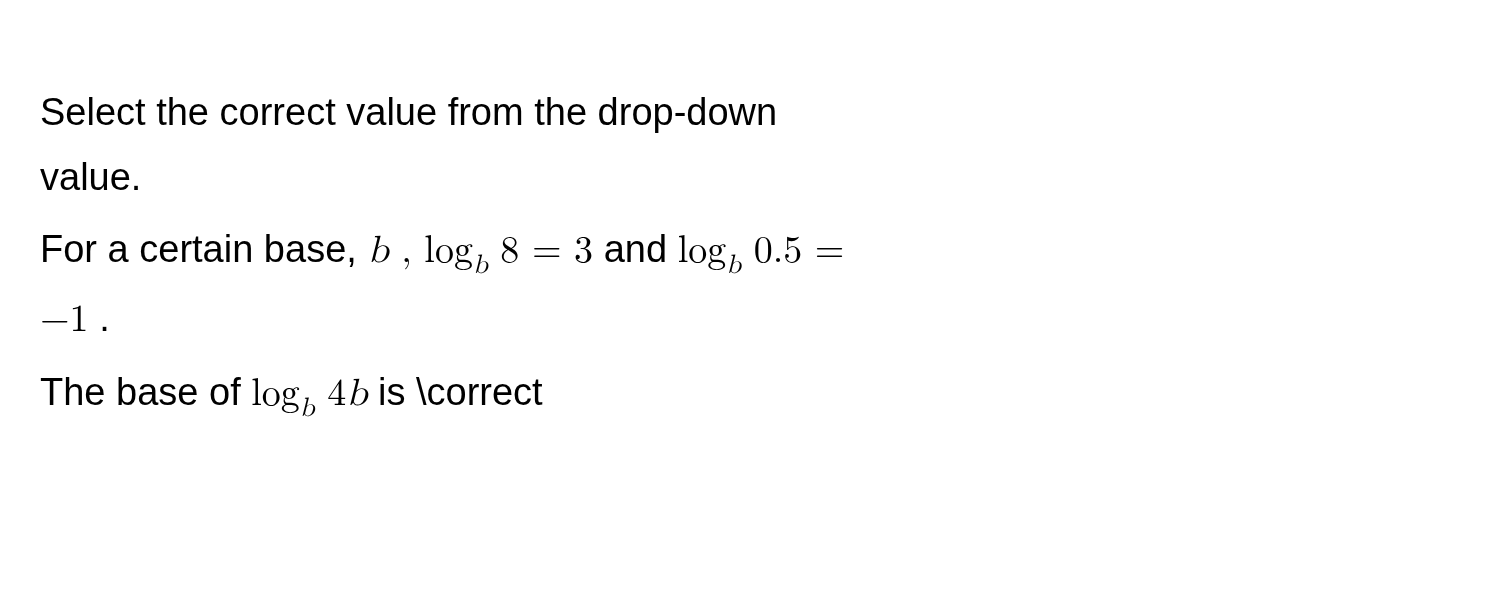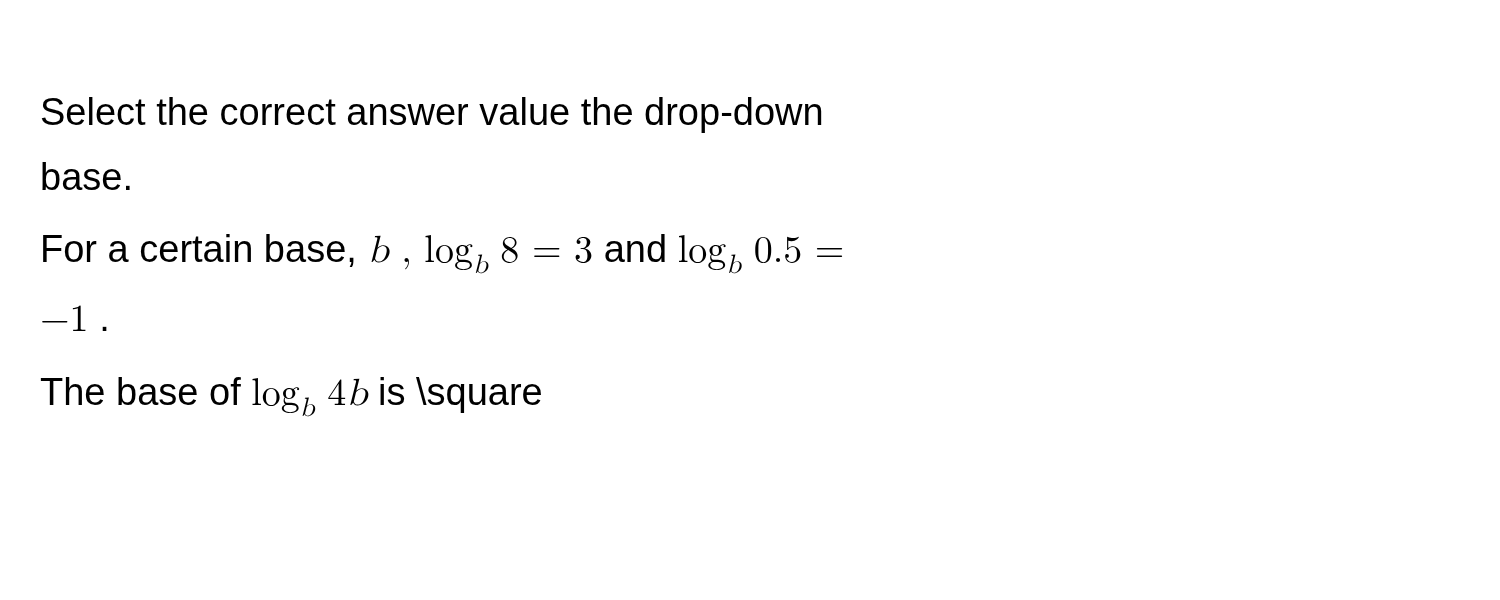--- a/index.html
+++ b/index.html
@@ -38,25 +38,25 @@
     .nowrap {
       white-space: nowrap;
     }
   </style>
 </head>
 <body>
 
 <div class="content">
 
   <div class="paragraph">
-    <span>Select the correct answer value the drop-down</span><br>
-    <span>base.</span>
+    <span>Select the correct value from the drop-down</span><br>
+    <span>value.</span>
   </div>
 
   <div class="paragraph">
     <span>For a certain base, </span><span class="math-italic">b</span><span class="math"> ,  </span><span class="nowrap"><span class="math">log</span><span class="math-italic sub">b</span><span class="math"> 8</span><span class="math"> = 3</span></span><span>  and  </span><span class="nowrap"><span class="math">log</span><span class="math-italic sub">b</span><span class="math"> 0.5</span><span class="math"> =</span></span><br><span class="math">−1</span><span> .</span>
   </div>
 
   <div class="paragraph">
-    <span>The base of  </span><span class="nowrap"><span class="math">log</span><span class="math-italic sub">b</span><span class="math"> 4</span><span class="math-italic">b</span></span><span>  is </span><span>\square</span>
+    <span>The base of  </span><span class="nowrap"><span class="math">log</span><span class="math-italic sub">b</span><span class="math"> 4</span><span class="math-italic">b</span></span><span>  is </span><span>\correct</span>
   </div>
 
 </div>
 
 </body></html>

